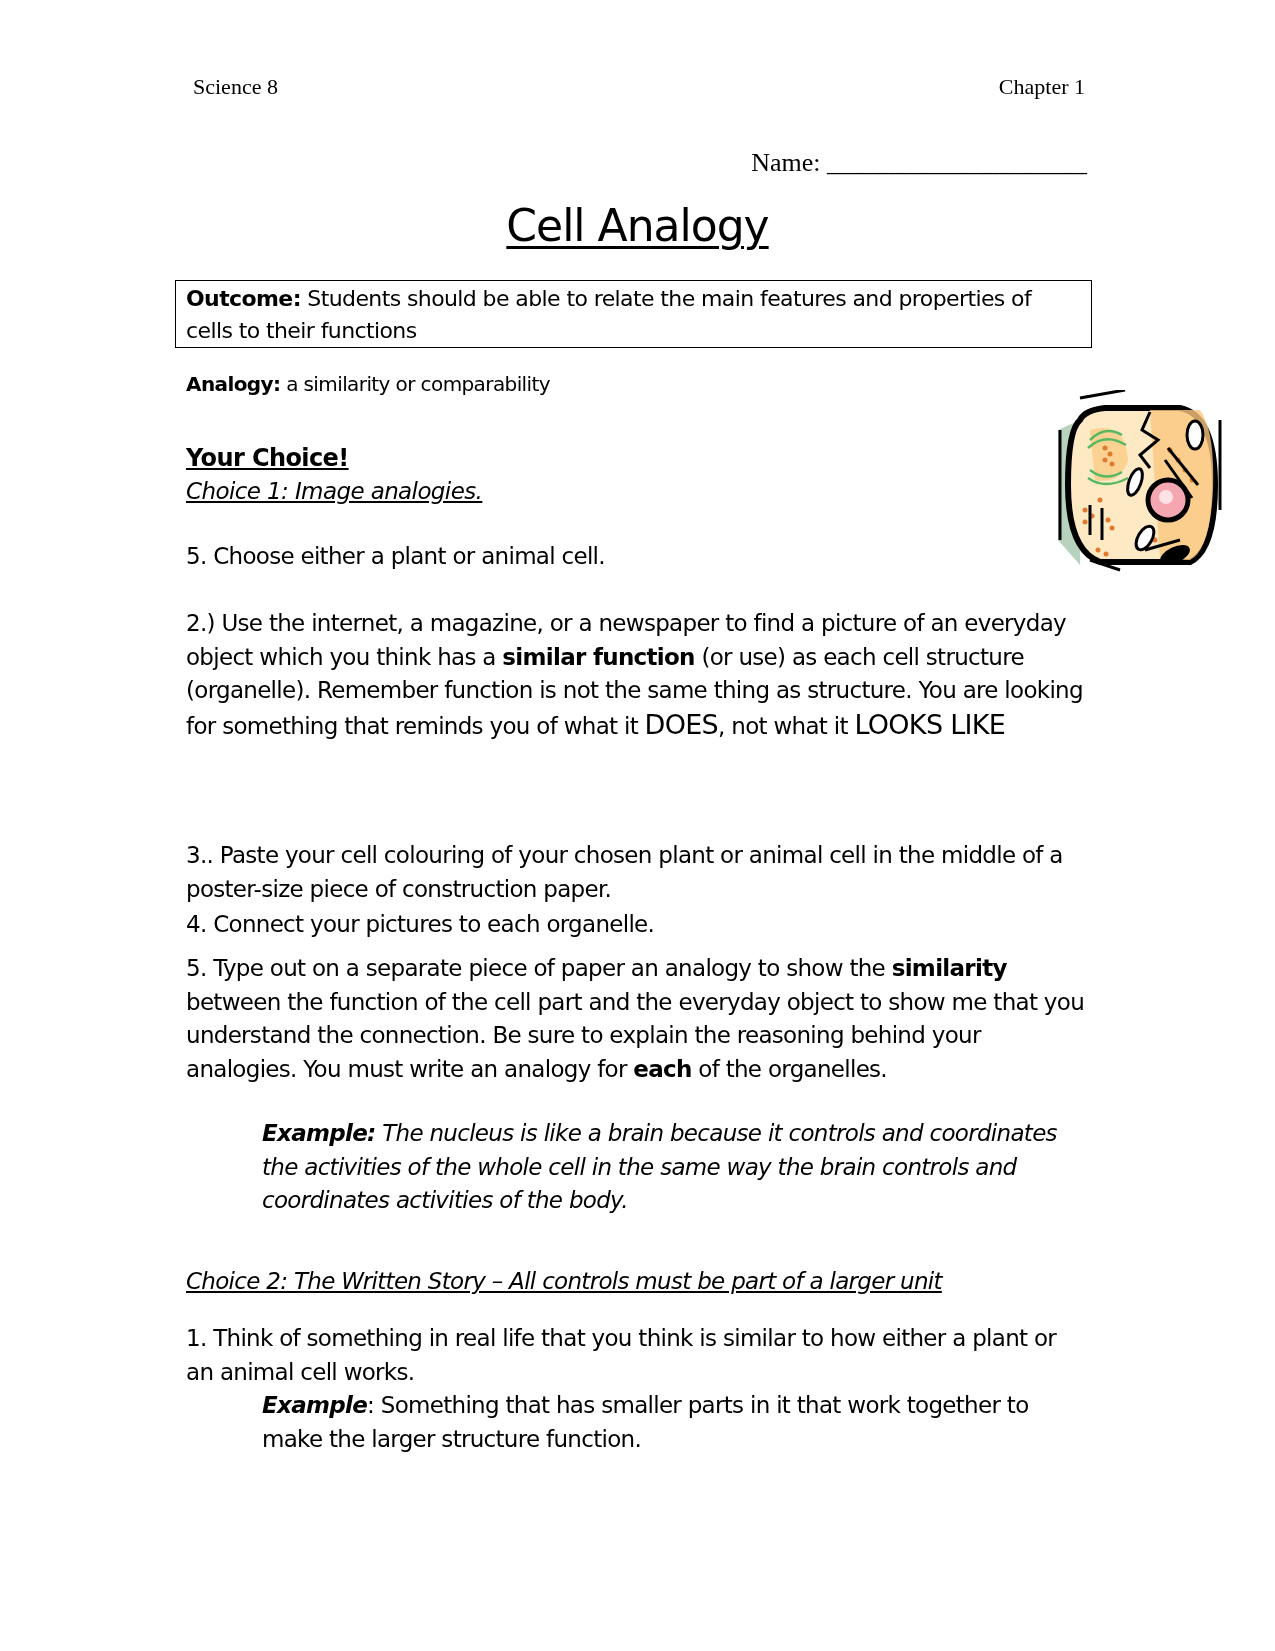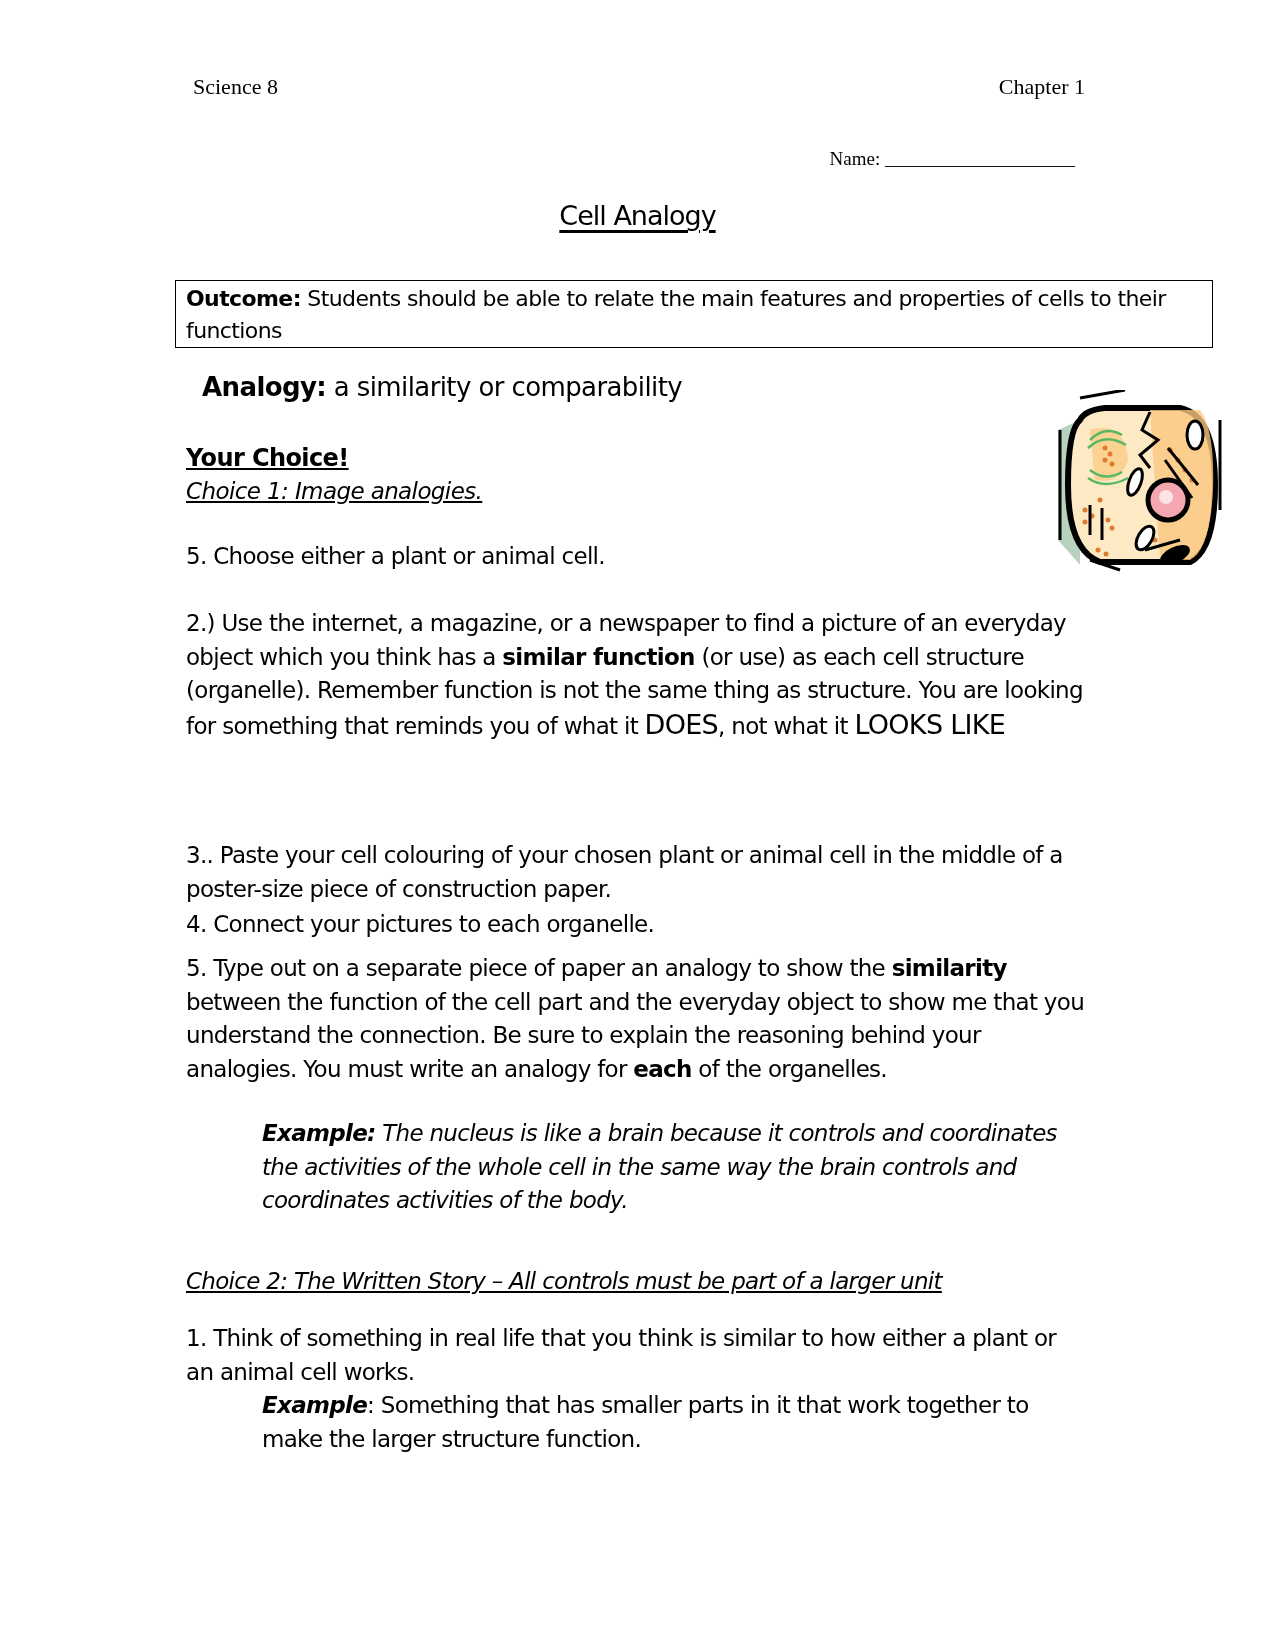--- a/index.html
+++ b/index.html
@@ -2,29 +2,29 @@
 <html><head>
 <meta charset="utf-8">
 <style>
   html, body { margin: 0; padding: 0; background: #ffffff; }
   body { width: 1275px; height: 1651px; position: relative; overflow: hidden; color: #000; }
   .serif { font-family: "Liberation Serif", "DejaVu Serif", serif; }
   .hand { font-family: "DejaVu Sans", "Liberation Sans", sans-serif; }
 
   .hdr-left { position: absolute; left: 186px; top: 74px; font-size: 22px; margin-left: 7px; }
   .hdr-right { position: absolute; right: 190px; top: 74px; font-size: 22px; margin-left: 29px; }
-  .name-line { position: absolute; right: 200px; top: 148px; font-size: 19px; }
+  .name-line { position: absolute; right: 188px; top: 148px; font-size: 26px; }
 
-  .title { position: absolute; left: 0; width: 1275px; top: 200px; text-align: center; font-size: 27px; letter-spacing: -1px; }
+  .title { position: absolute; left: 0; width: 1275px; top: 200px; text-align: center; font-size: 44px; letter-spacing: -1px; }
   .title span { text-decoration: underline; text-decoration-thickness: 3px; text-underline-offset: 5px; }
 
-  .outcome-box { position: absolute; left: 175px; top: 280px; width: 1038px; height: 68px; border: 1.5px solid #000; box-sizing: border-box; padding: 2px 10px; font-size: 22px; line-height: 32px; letter-spacing: -0.6px; }
+  .outcome-box { position: absolute; left: 175px; top: 280px; width: 917px; height: 68px; border: 1.5px solid #000; box-sizing: border-box; padding: 2px 10px; font-size: 22px; line-height: 32px; letter-spacing: -0.6px; }
   .b { font-weight: bold; }
 
-  .analogy { position: absolute; left: 202px; top: 372px; font-size: 26px; letter-spacing: -0.6px; }
+  .analogy { position: absolute; left: 186px; top: 372px; font-size: 20px; letter-spacing: -0.6px; }
 
   .your-choice { position: absolute; left: 186px; top: 444px; font-size: 24px; text-decoration: underline; letter-spacing: -0.6px; }
   .choice1 { position: absolute; left: 186px; top: 478px; font-size: 23px; font-style: italic; text-decoration: underline; letter-spacing: -0.6px; }
 
   .para { position: absolute; left: 186px; width: 900px; font-size: 23px; line-height: 33.5px; letter-spacing: -0.7px; }
   .ex { position: absolute; left: 262px; width: 820px; font-size: 23px; line-height: 33.5px; font-style: italic; letter-spacing: -0.7px; }
   .ex .lbl { font-weight: bold; }
   .big { font-size: 27px; }
 
   .choice2 { position: absolute; left: 186px; top: 1268px; font-size: 23px; font-style: italic; text-decoration: underline; letter-spacing: -0.7px; }

